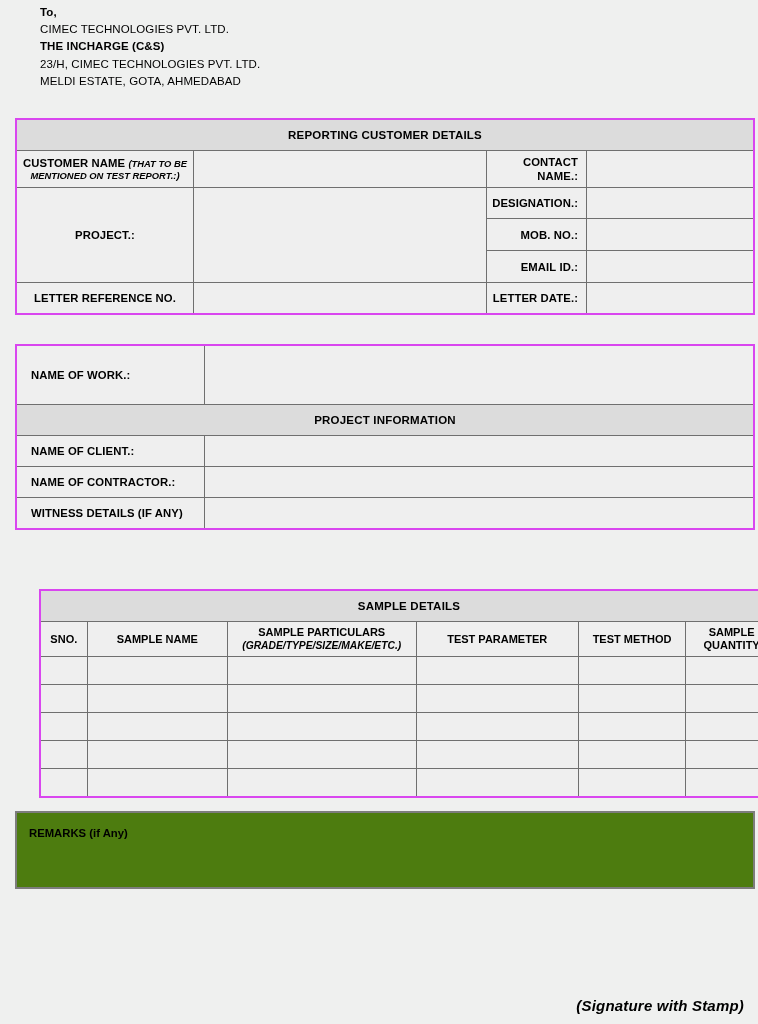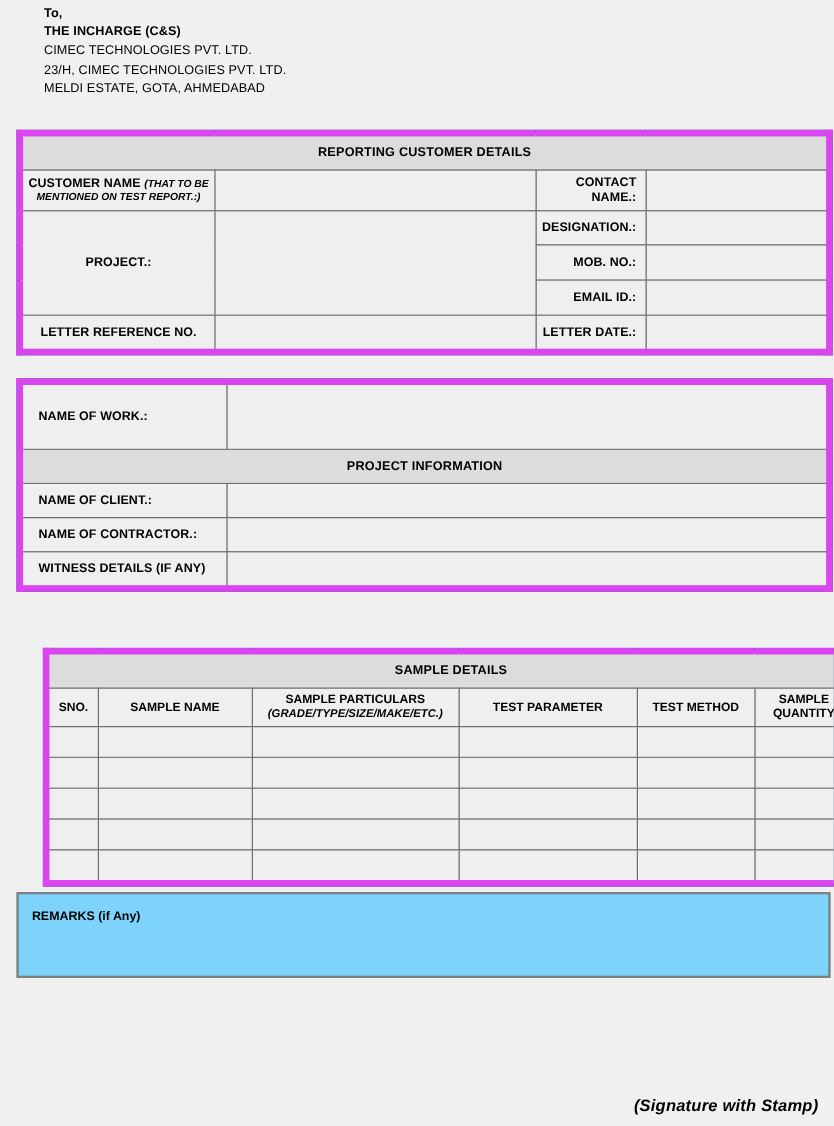--- a/index.html
+++ b/index.html
@@ -32,22 +32,22 @@
   }
   .addr-line.bold {
     font-weight: bold;
   }
 
   
   .form-table {
     position: absolute;
     border-collapse: collapse;
     table-layout: fixed;
-    background: #0c4a6e;
-    border: 6px solid #d946ef;
+    background: #f9a8d4;
+    border: 2px solid #d946ef;
   }
   .form-table td {
     border: 1px solid #6f6f6f;
     padding: 0;
     background: #efefef;
     vertical-align: middle;
   }
   .sec-title {
     background: #dcdcdc !important;
     text-align: center;
@@ -121,21 +121,21 @@
   }
 
   
   #remarks-box {
     position: absolute;
     left: 15px;
     top: 811px;
     width: 740px;
     height: 78px;
     border: 2px solid #7d7d7d;
-    background: #7dd3fc;
+    background: #4d7c0f;
     box-sizing: border-box;
   }
   #remarks-label {
     position: absolute;
     left: 12px;
     top: 14px;
     font-weight: bold;
     font-size: 11.3px;
   }
 
@@ -148,22 +148,22 @@
     font-style: italic;
     font-size: 15px;
     letter-spacing: 0.2px;
   }
 </style>
 </head>
 <body>
 
 <div class="addr-block">
   <div class="addr-line bold">To,</div>
+  <div class="addr-line">CIMEC TECHNOLOGIES PVT. LTD.</div>
   <div class="addr-line bold">THE INCHARGE (C&amp;S)</div>
-  <div class="addr-line">CIMEC TECHNOLOGIES PVT. LTD.</div>
   <div class="addr-line">23/H, CIMEC TECHNOLOGIES PVT. LTD.</div>
   <div class="addr-line">MELDI ESTATE, GOTA, AHMEDABAD</div>
 </div>
 
 <table class="form-table" id="tbl-customer">
   <colgroup>
     <col style="width:177px">
     <col style="width:292px">
     <col style="width:100px">
     <col style="width:167px">

